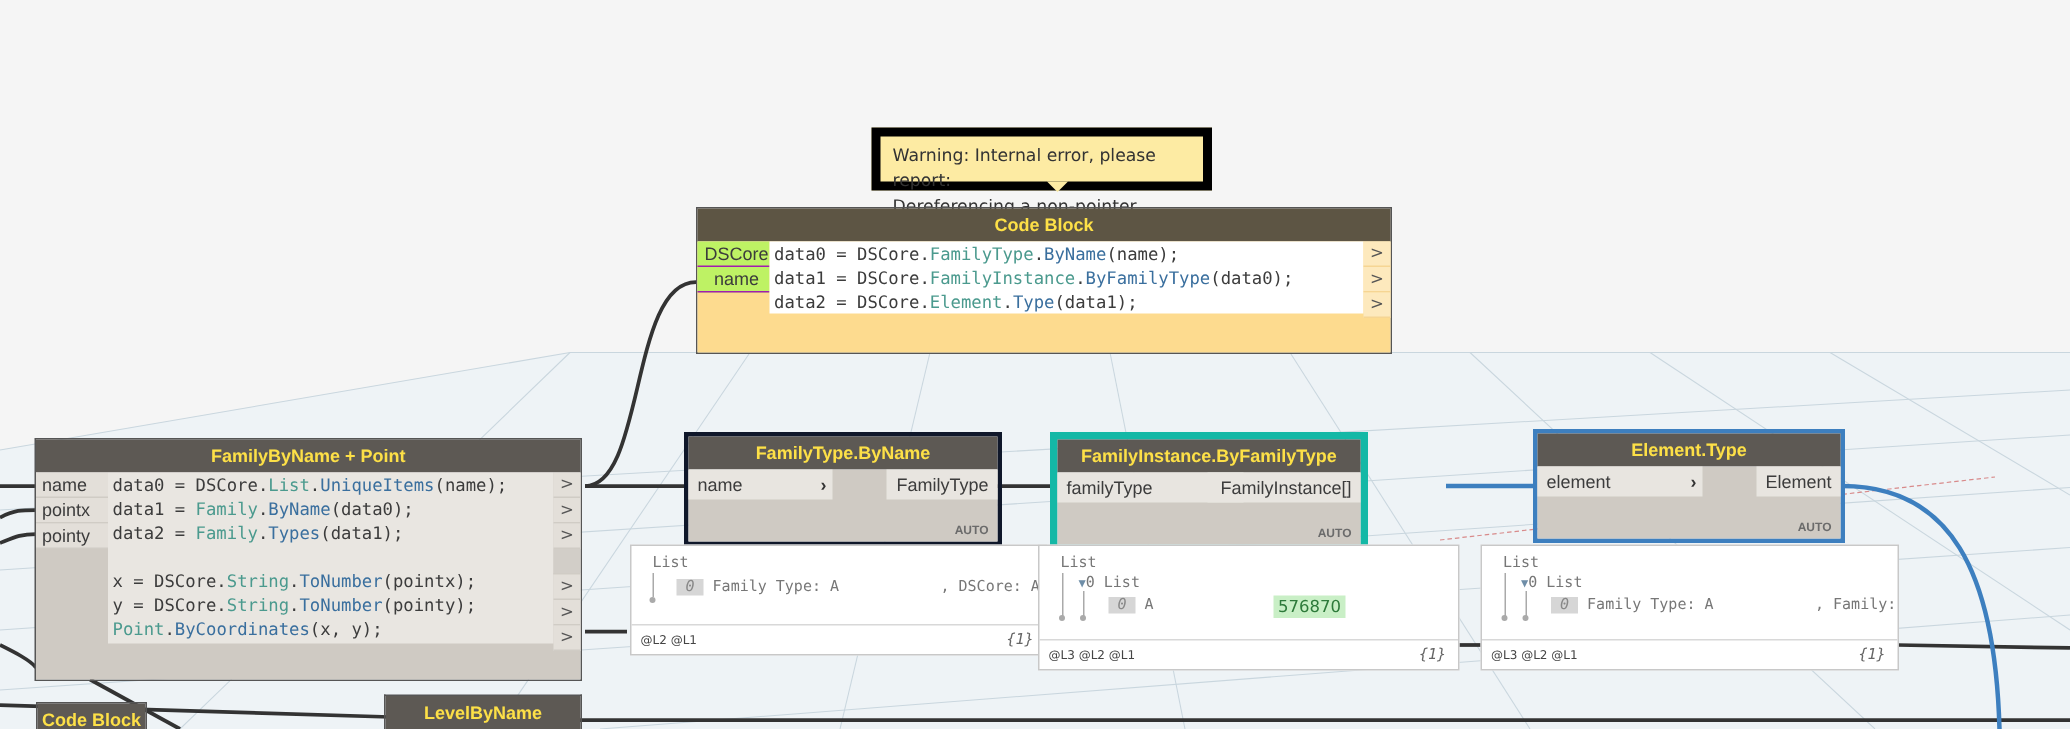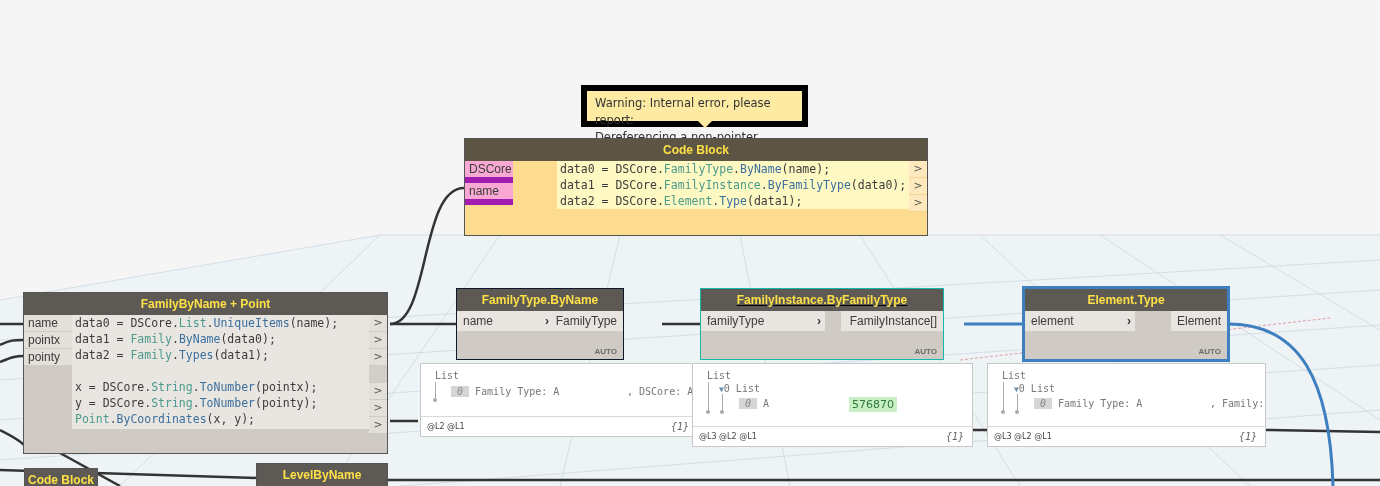--- a/index.html
+++ b/index.html
@@ -38,22 +38,22 @@
   .cb-code { flex:1; background:#e9e6e1; font-family:"DejaVu Sans Mono", monospace; font-size:11.5px; color:#3c3c3c; }
   .cb-line { height:16px; line-height:16px; padding-left:3px; white-space:pre; }
   .cb-outs { width:18px; }
   .cb-out { height:16px; line-height:16px; font-size:11px; color:#555; text-align:center; background:#e3dfd9; border-bottom:1px solid #d0ccc5; }
   .cb-out.empty { background:#d2cec8; }
   .kw-class { color:#4b9a8e; }
   .kw-meth { color:#3a6f9e; }
 
   .cb-yellow .node-header { background:#5d5544; }
   .cb-yellow .cb-body { background:#fddb8f; }
-  .cb-yellow .cb-in { background:#f9a8d4; border-bottom:6px solid #a21caf; }
-  .cb-yellow .cb-code { background:#fef9c3;margin-left:44px; }
+  .cb-yellow .cb-in { background:#bef264; border-bottom:1px solid #a21caf;text-align:center; }
+  .cb-yellow .cb-code { background:#ffffff; }
   .cb-yellow .cb-out { background:#fde9bd; border-bottom:1px solid #f6d593; }
 
   
   .warning {
     position:absolute; left:581px; top:85px; width:227px; height:42px;
     background:#fdeba3; border:6px solid #000000; box-sizing:border-box;
     font-size:11.5px; color:#333; padding:4px 8px; line-height:17px;
     font-family:"DejaVu Sans", sans-serif;
   }
   .warning:after {
@@ -174,42 +174,42 @@
         <div class="cb-out">&gt;</div>
         <div class="cb-out">&gt;</div>
         <div class="cb-out empty"></div>
         <div class="cb-out">&gt;</div>
         <div class="cb-out">&gt;</div>
         <div class="cb-out">&gt;</div>
       </div>
     </div>
   </div>
 
-  <div class="node node-std" style="left:456px;top:288px;width:168px;border:1px solid #0f172a;">
+  <div class="node node-std" style="left:456px;top:288px;width:212px;border:3px solid #0f172a;">
     <div class="node-header">FamilyType.ByName</div>
     <div class="node-body" style="height:48px;">
       <div class="port port-in" style="width:96px;">
         <span>name</span><span class="chev">›</span>
       </div>
       <div class="port port-out" style="width:74px;">FamilyType</div>
       <div class="auto">AUTO</div>
     </div>
   </div>
   <div class="preview" style="left:420px;top:363px;width:278px;height:74px;">
     <div class="pv-content">
       <span class="pv-text" style="left:14px;top:6px;">List</span>
       <div class="vline" style="left:14px;top:18px;height:16px;"></div>
       <div class="dot" style="left:12px;top:34px;"></div>
       <span class="pv-text" style="left:30px;top:22px;"><span class="idx">0</span> <span>Family Type: A</span></span>
       <span class="pv-text" style="left:206px;top:22px;">, DSCore: A</span>
     </div>
     <div class="pv-footer"><span>@L2 @L1</span><span class="pv-count">{1}</span></div>
   </div>
 
-  <div class="node node-std" style="left:700px;top:288px;width:244px;border:1px solid #14b8a6;text-decoration:underline;">
+  <div class="node node-std" style="left:700px;top:288px;width:212px;border:5px solid #14b8a6;">
     <div class="node-header">FamilyInstance.ByFamilyType</div>
     <div class="node-body" style="height:48px;">
       <div class="port port-in" style="width:124px;">
         <span>familyType</span><span class="chev">›</span>
       </div>
       <div class="port port-out" style="width:102px;">FamilyInstance[]</div>
       <div class="auto">AUTO</div>
     </div>
   </div>
   <div class="preview" style="left:692px;top:363px;width:281px;height:84px;">

